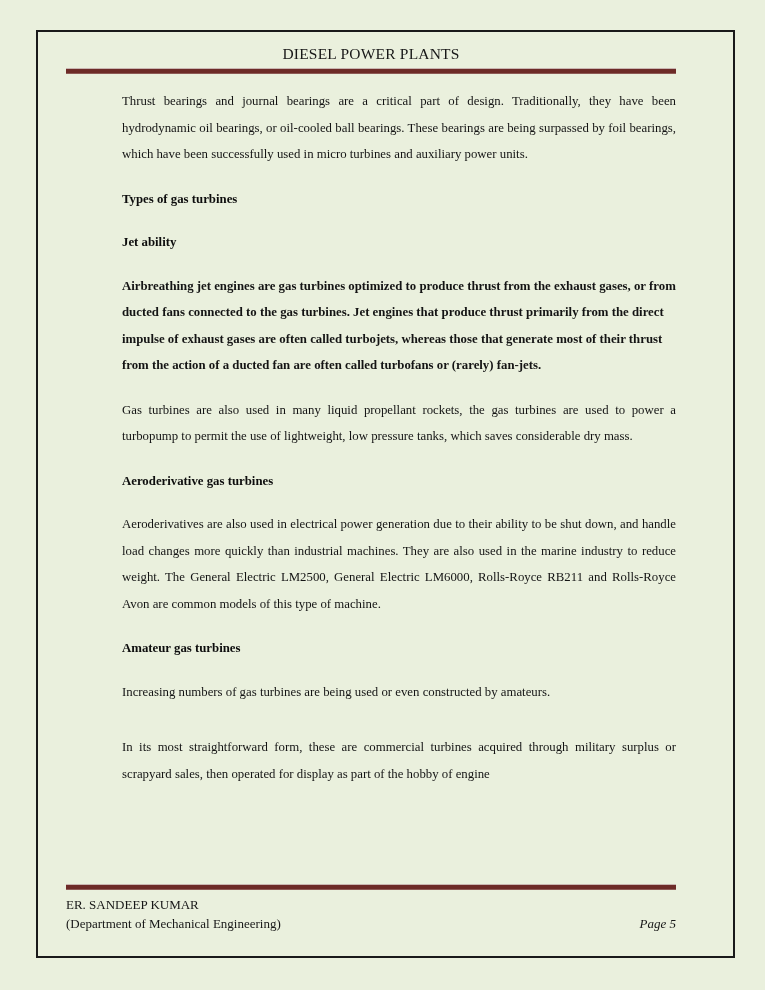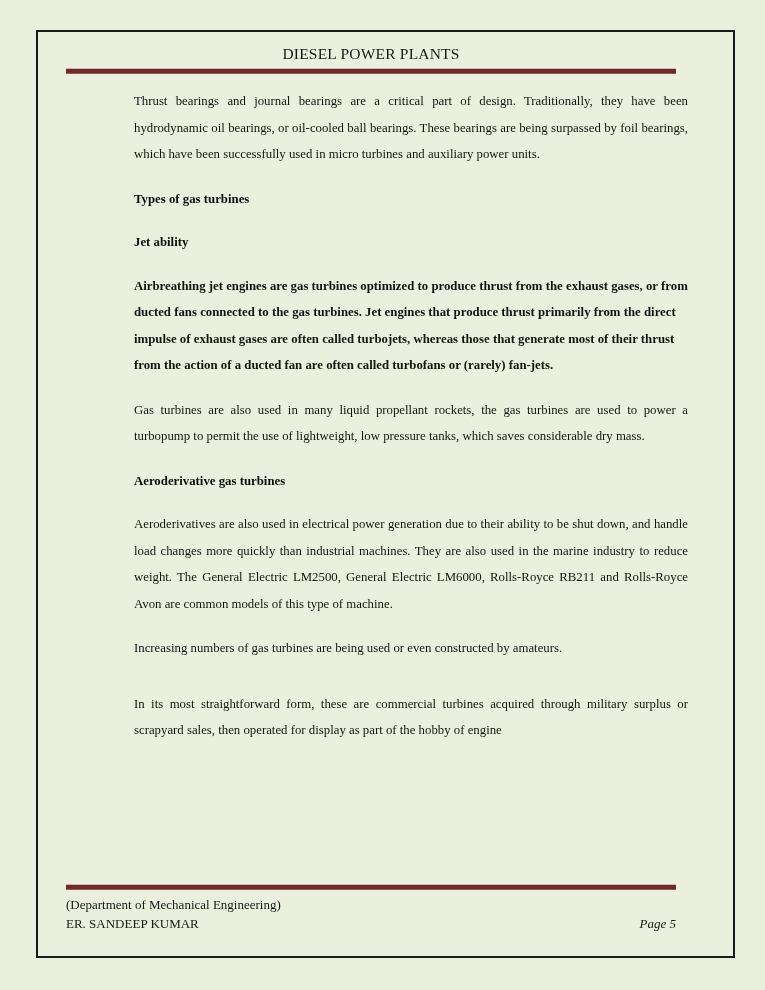--- a/index.html
+++ b/index.html
@@ -63,21 +63,21 @@
     background: linear-gradient(
         to bottom,
         #c9b6b1 0px, #c9b6b1 1px,
         #6d2b27 1px, #6d2b27 5px,
         #8d5a55 5px, #8d5a55 6px);
   }
 
   
   .doc-body {
     position: absolute;
-    left: 134px;
+    left: 122px;
     top: 88px;
     width: 554px;
   }
   .para {
     font-size: 12.8px;
     line-height: 26.5px;
     color: #141414;
     text-align: justify;
     text-justify: inter-word;
     margin: 0 0 18px 0;
@@ -161,32 +161,33 @@
       <p class="heading spaced-top">Jet ability</p>
 
       <p class="para ragged">Airbreathing jet engines are gas turbines optimized to produce thrust from the exhaust gases, or from ducted fans connected to the gas turbines. Jet engines that produce thrust primarily from the direct impulse of exhaust gases are often called turbojets, whereas those that generate most of their thrust from the action of a ducted fan are often called turbofans or (rarely) fan-jets.</p>
 
       <p class="para">Gas turbines are also used in many liquid propellant rockets, the gas turbines are used to power a turbopump to permit the use of lightweight, low pressure tanks, which saves considerable dry mass.</p>
 
       <p class="heading spaced-top">Aeroderivative gas turbines</p>
 
       <p class="para">Aeroderivatives are also used in electrical power generation due to their ability to be shut down, and handle load changes more quickly than industrial machines. They are also used in the marine industry to reduce weight. The General Electric LM2500, General Electric LM6000, Rolls-Royce RB211 and Rolls-Royce Avon are common models of this type of machine.</p>
 
+      <p class="heading spaced-top">Amateur gas turbines</p>
 
       <p class="para tight">Increasing numbers of gas turbines are being used or even constructed by amateurs.</p>
 
       <p class="para">In its most straightforward form, these are commercial turbines acquired through military surplus or scrapyard sales, then operated for display as part of the hobby of engine</p>
 
     </div>
 
     <div class="doc-footer">
       <div class="footer-rule"></div>
       <div class="footer-row">
         <div class="footer-text">
+          <span class="footer-line">ER. SANDEEP KUMAR</span>
           <span class="footer-line">(Department of Mechanical Engineering)</span>
-          <span class="footer-line">ER. SANDEEP KUMAR</span>
         </div>
         <div class="page-number">Page 5</div>
       </div>
     </div>
 
   </div>
 </div>
 
 </body></html>

